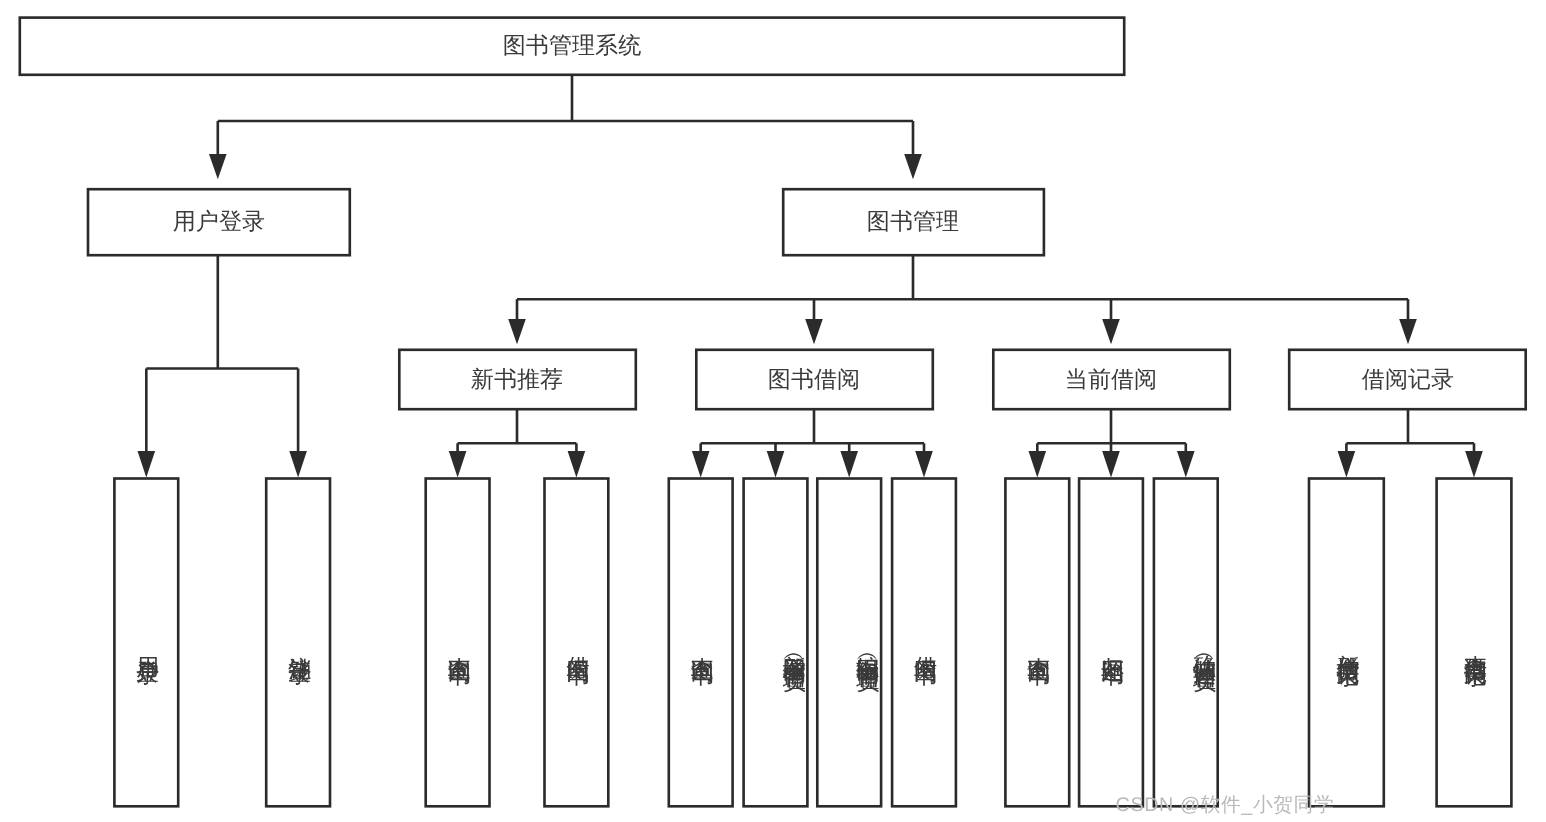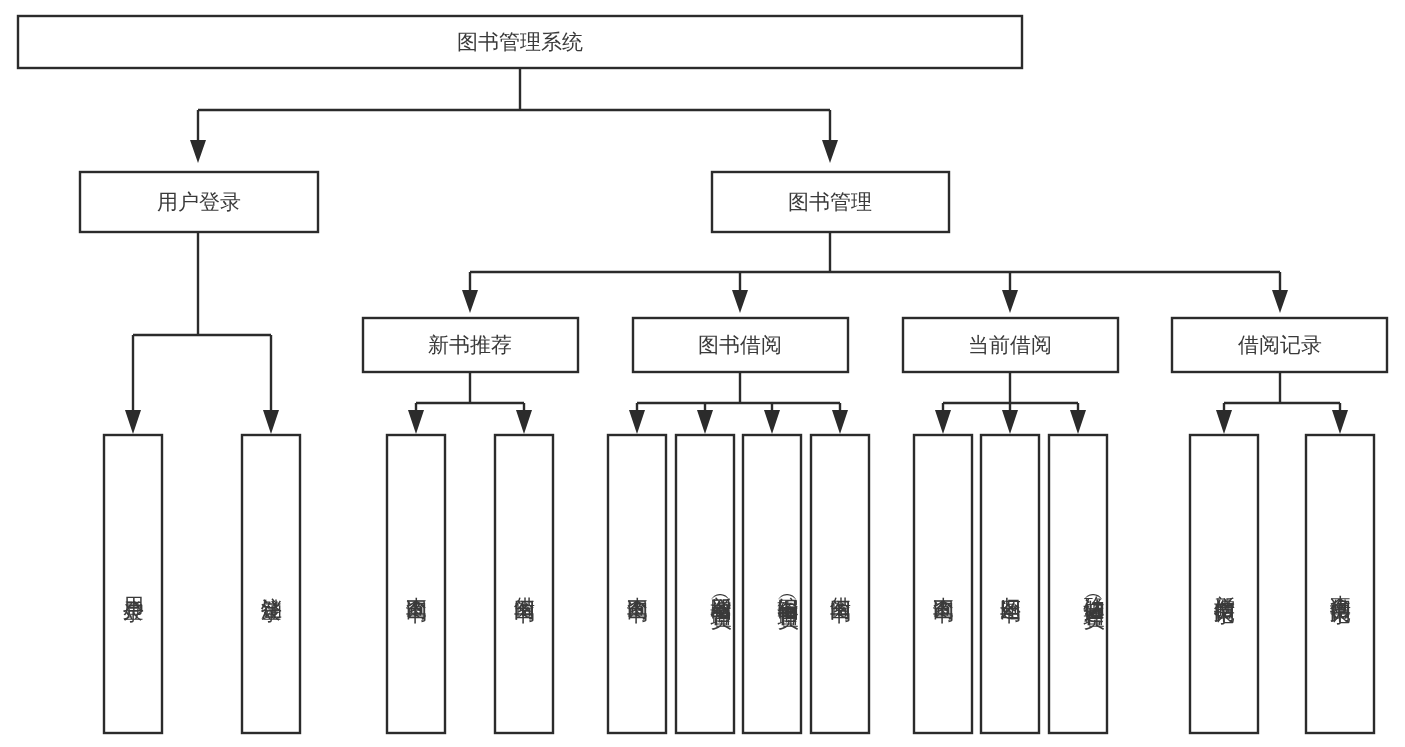--- a/index.html
+++ b/index.html
@@ -238,14 +238,15 @@
   <div class="leaf-label-wrap leaf-label-top" style="left:743px; top:443px; width:58px; height:290px;">编辑图书（管理员）</div>
   <div class="leaf-label-wrap leaf-label-center" style="left:811px; top:435px; width:58px; height:298px;">借阅图书</div>
 
   <div class="leaf-label-wrap leaf-label-center" style="left:914px; top:435px; width:58px; height:298px;">查询图书</div>
   <div class="leaf-label-wrap leaf-label-center" style="left:981px; top:435px; width:58px; height:298px;">归还图书</div>
   <div class="leaf-label-wrap leaf-label-top" style="left:1049px; top:443px; width:58px; height:290px;">确认归还（管理员）</div>
 
   <div class="leaf-label-wrap leaf-label-center" style="left:1190px; top:435px; width:68px; height:298px;">新增借阅记录</div>
   <div class="leaf-label-wrap leaf-label-center" style="left:1306px; top:435px; width:68px; height:298px;">查询借阅记录</div>
 
+  <div class="watermark">CSDN @软件_小贺同学</div>
 
 </div>
 
 </body></html>

